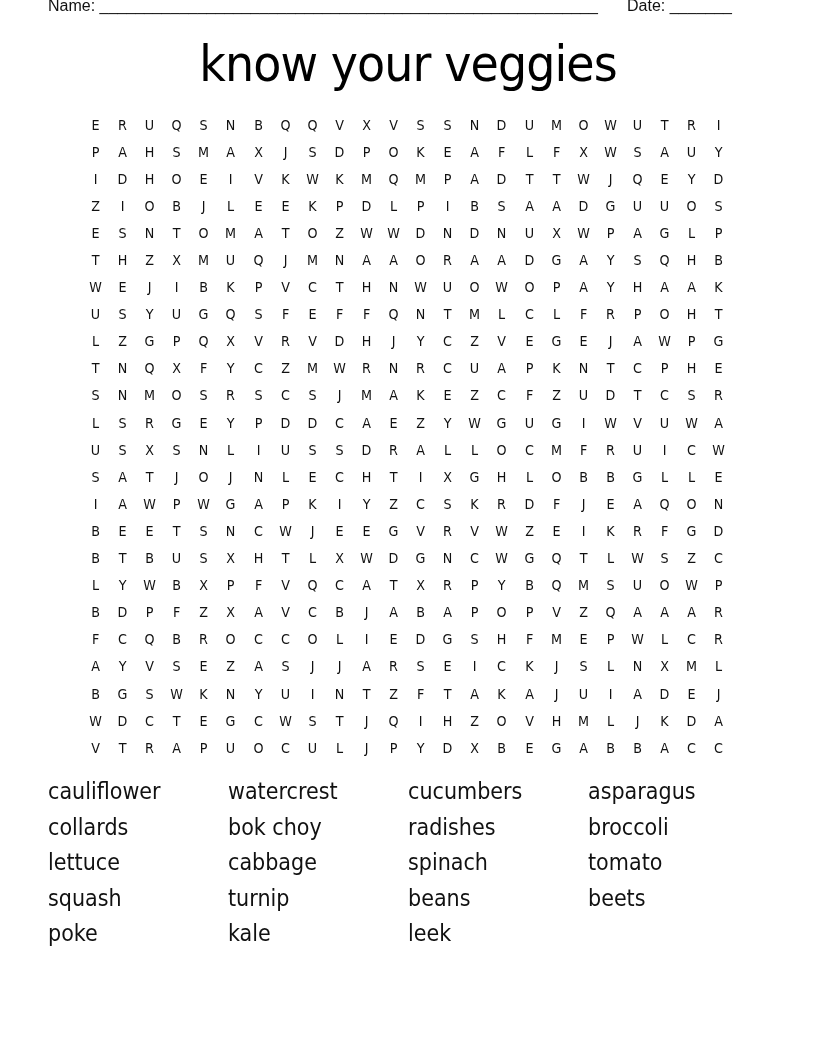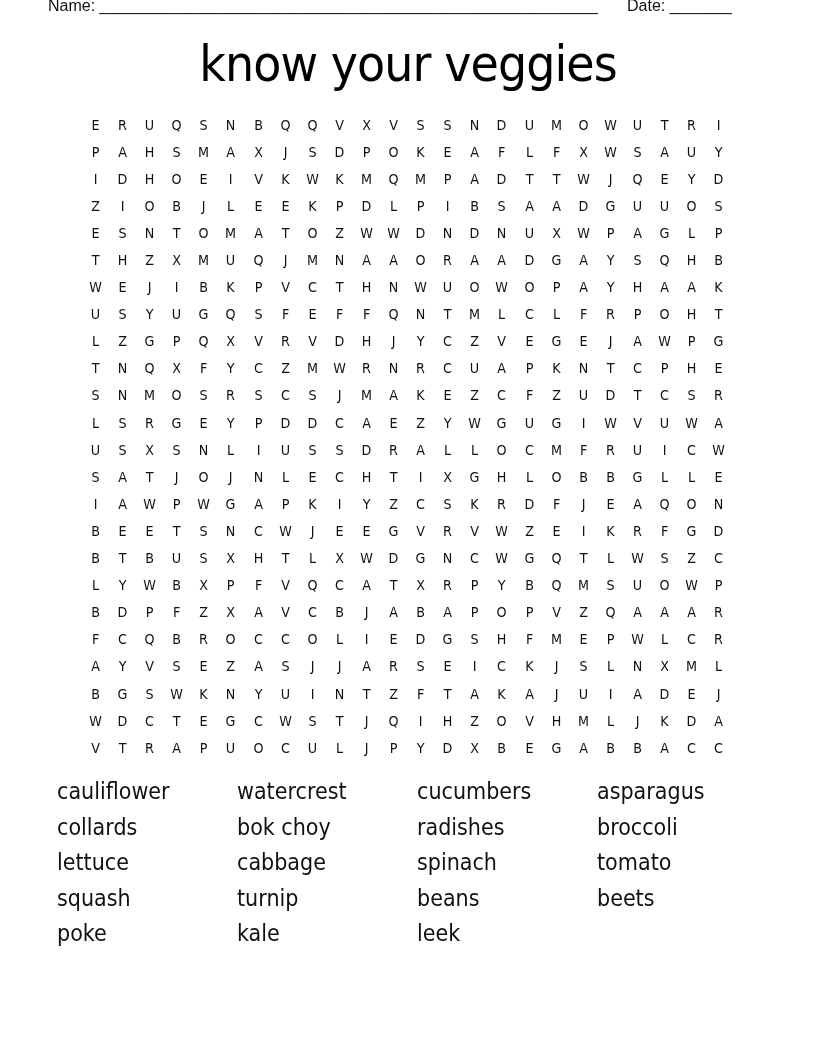--- a/index.html
+++ b/index.html
@@ -24,21 +24,20 @@
   }
   .cell {
     font-family: "DejaVu Sans", sans-serif; font-size: 14.5px; color: #111;
     display: flex; align-items: center; justify-content: center;
     transform: scaleX(0.88);
   }
   .wordlist {
     position: absolute; left: 48px; top: 778px; width: 740px;
     display: grid; grid-template-columns: 180px 180px 180px 180px;
     grid-auto-rows: 35.6px;
-    margin-left: 9px;
   }
   .word {
     font-family: "DejaVu Sans", sans-serif; font-size: 23px; color: #111;
     transform: scaleX(0.9); transform-origin: left center; white-space: nowrap;
   }
 </style>
 </head>
 <body>
 
 <div class="header-line">

